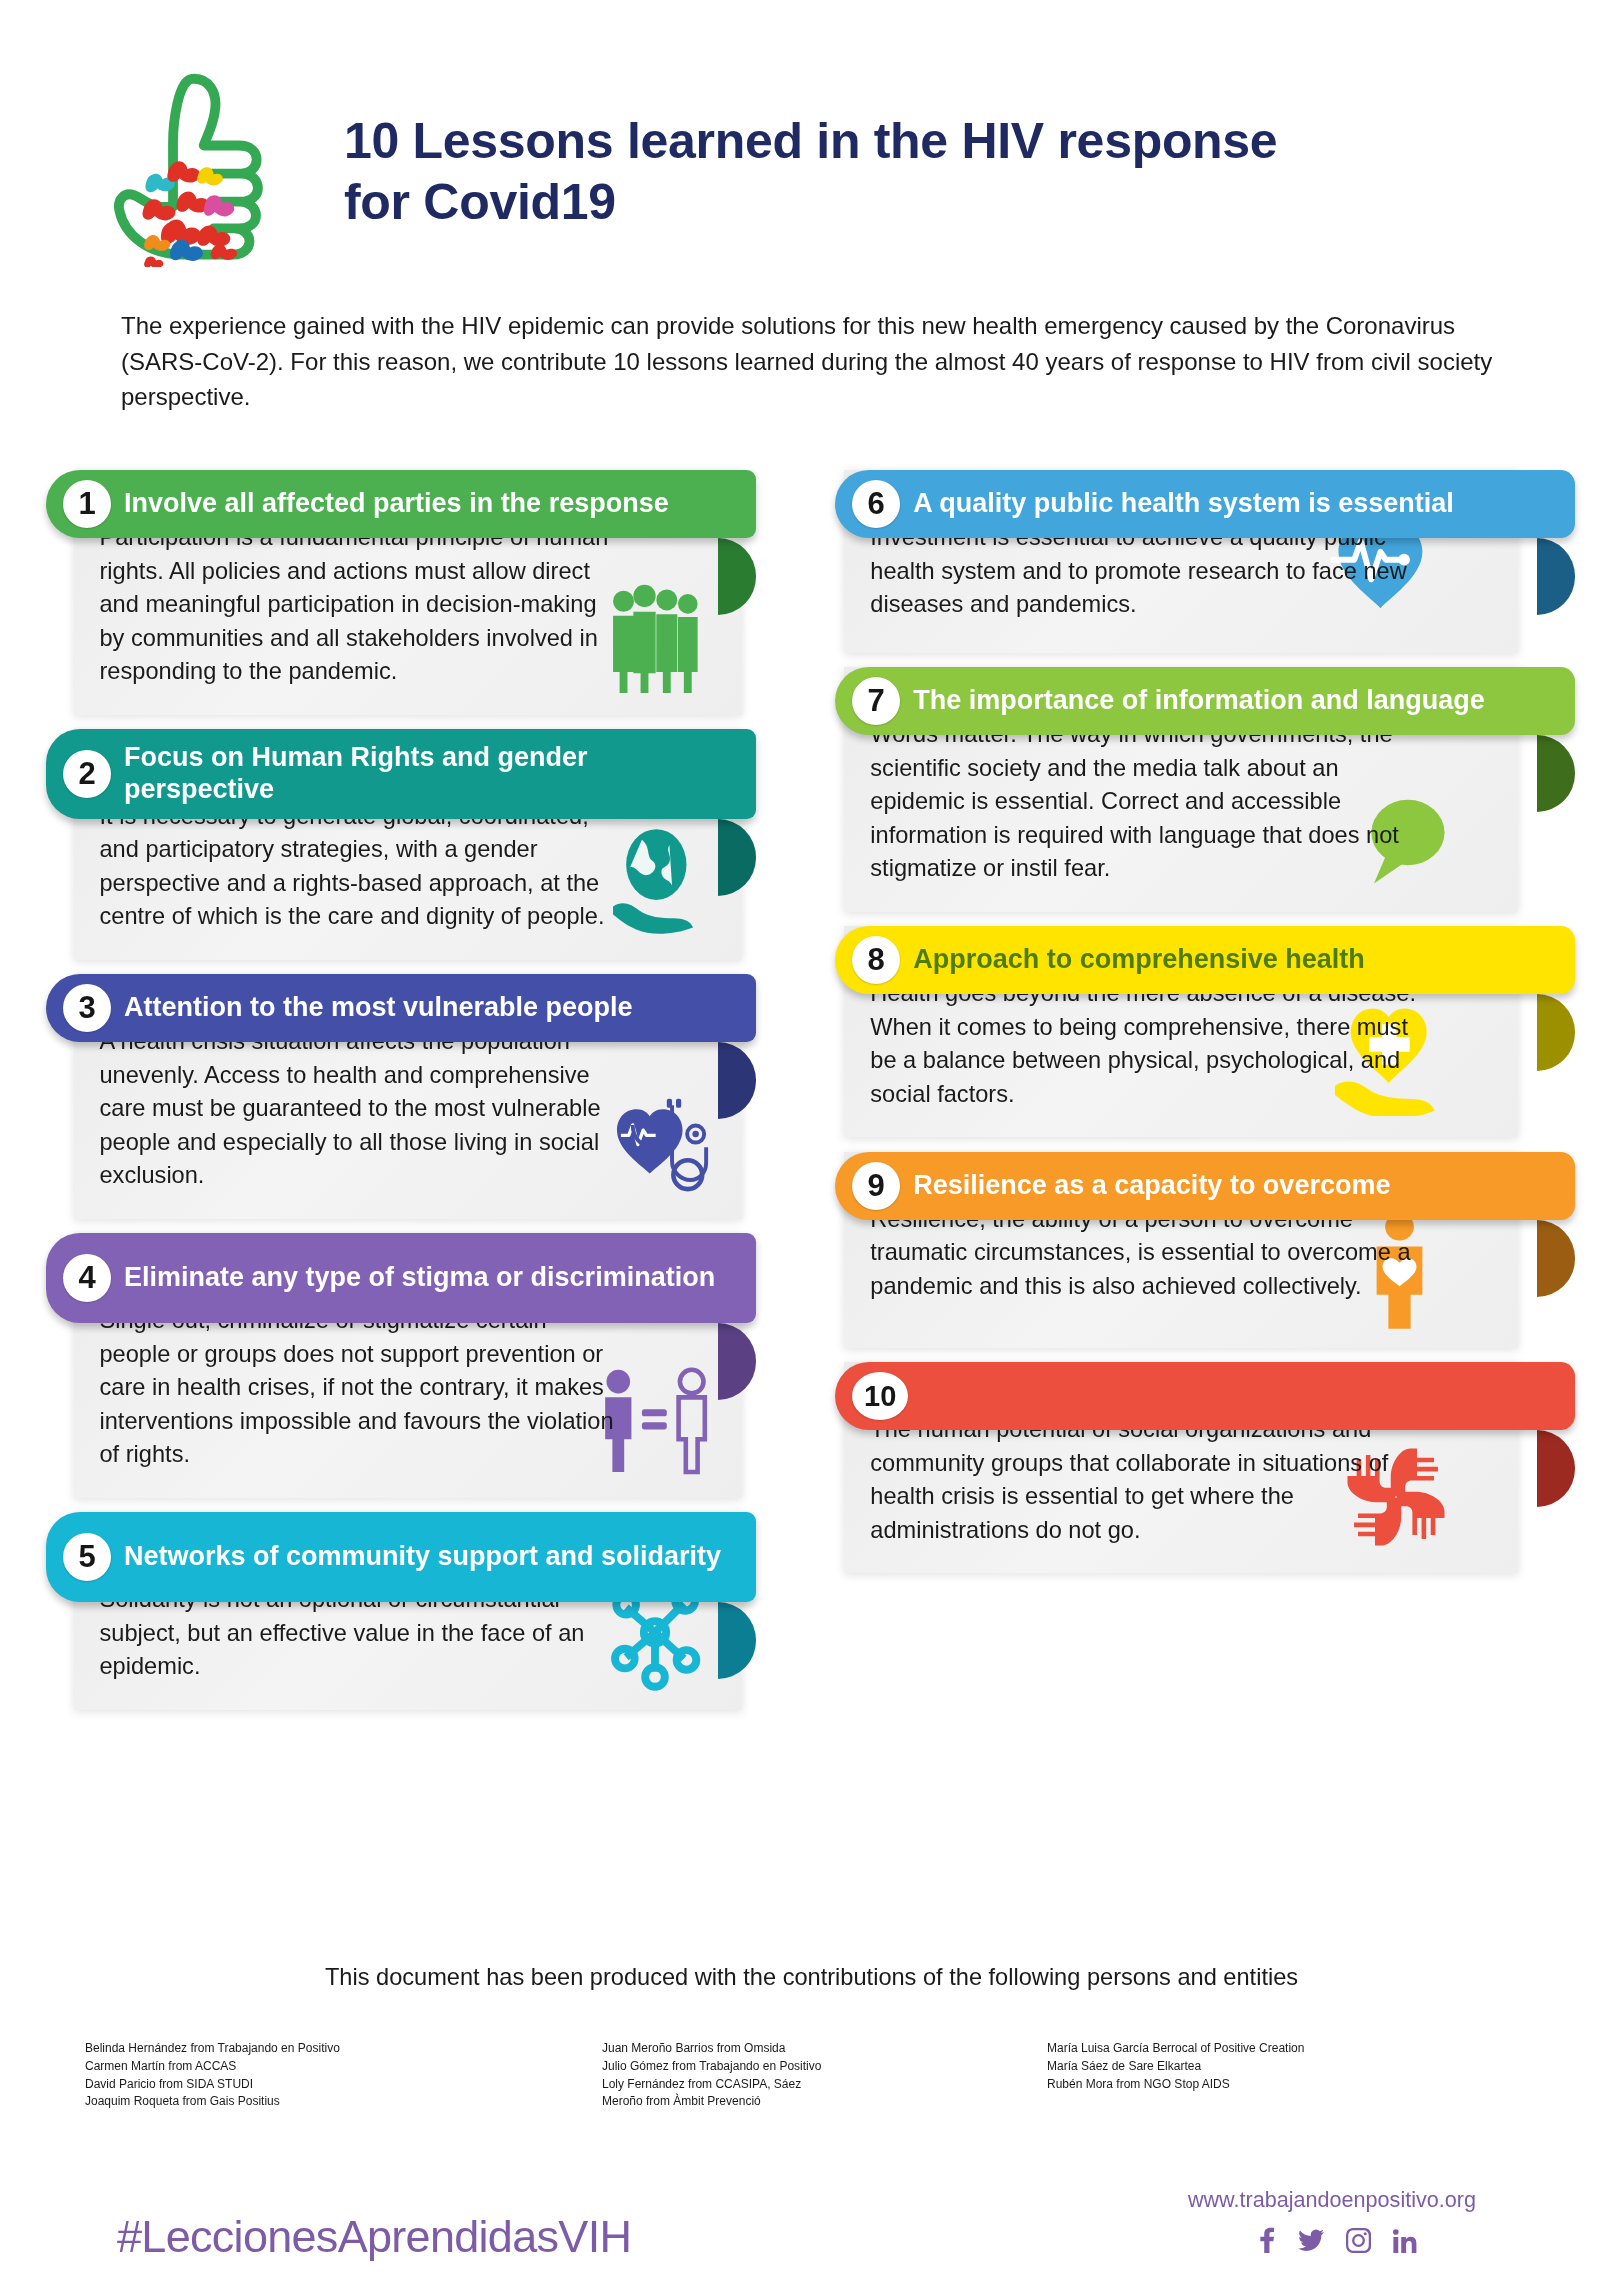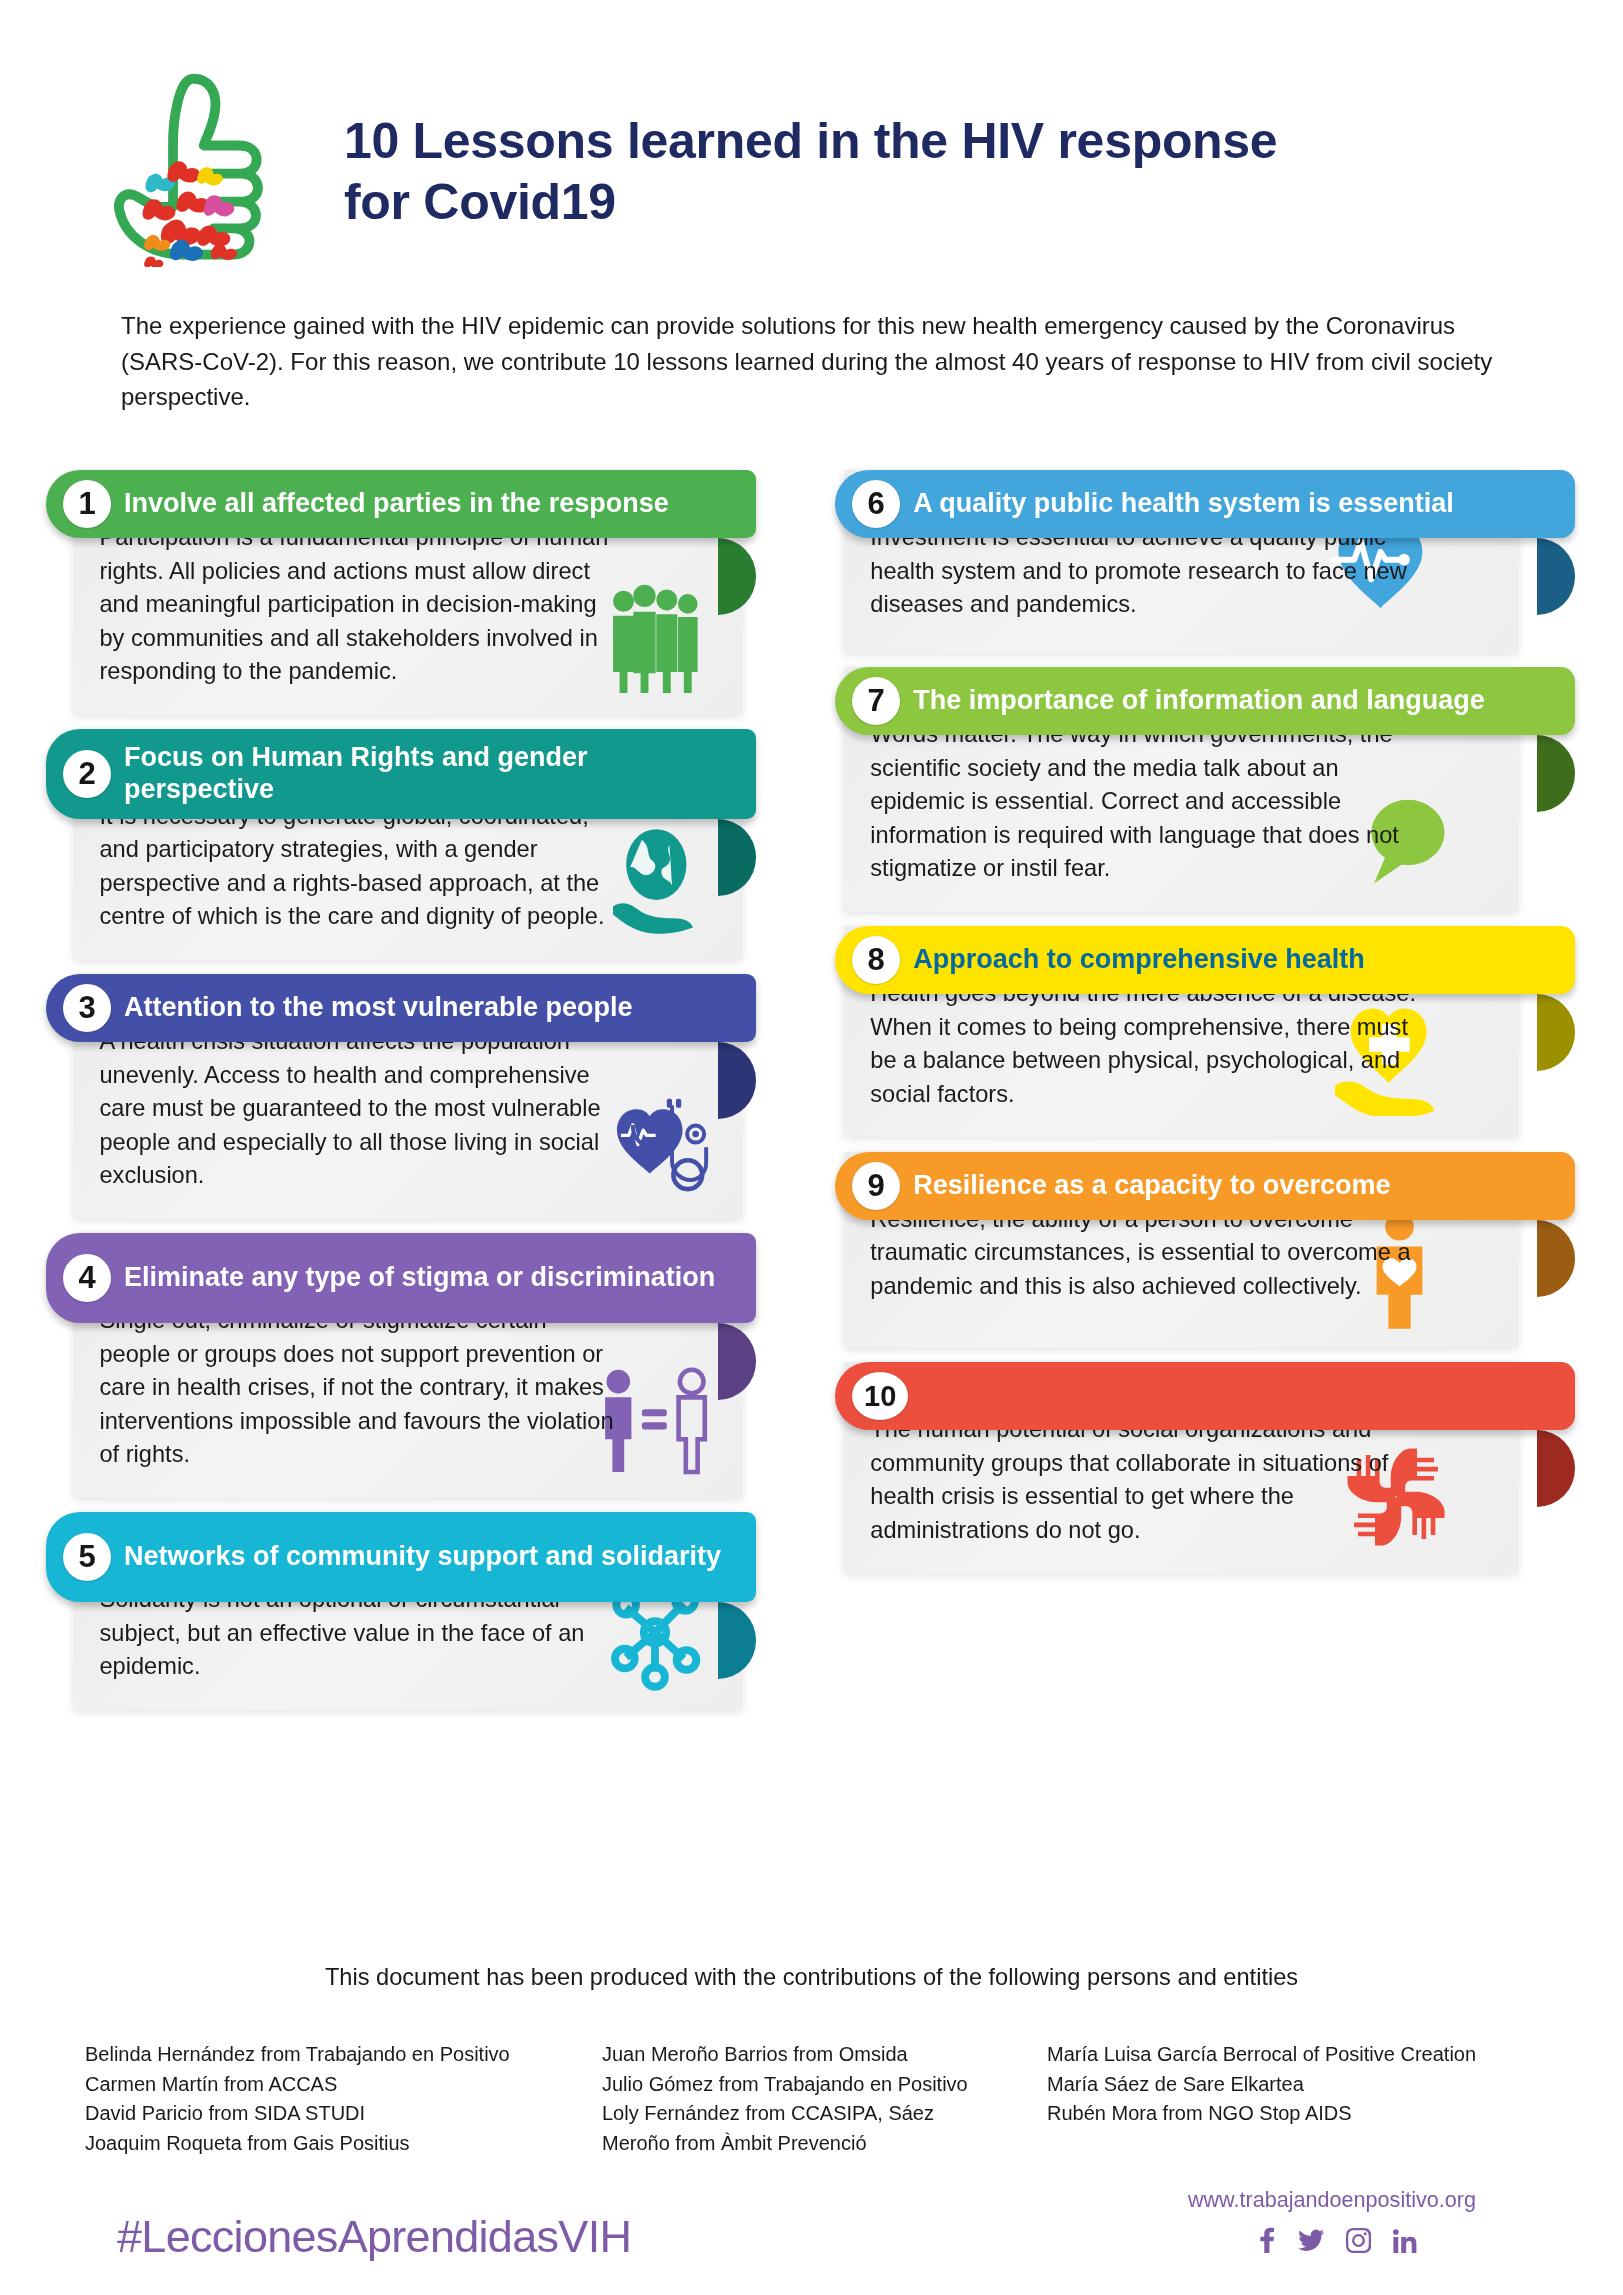--- a/index.html
+++ b/index.html
@@ -116,21 +116,21 @@
   }
   .num-badge.wide { width: 56px; font-size: 29px; }
 
   .card-title {
     font-size: 27px;
     font-weight: bold;
     line-height: 1.18;
     color: #ffffff;
     padding-right: 17px;
   }
-  .card-title.dark { color: #0369a1; }
+  .card-title.dark { color: #4d7c0f; }
 
   
   .fold {
     position: absolute;
     width: 38px;
     height: 77px;
     z-index: 2;
   }
   .card.left .fold {
     left: 672px;
@@ -173,21 +173,21 @@
     font-size: 23.6px;
     color: #1a1a1a;
     margin-bottom: 49px;
   }
 
   .contrib {
     position: relative;
     display: flex;
     padding-left: 85px;
   }
-  .contrib-col { font-size: 20px; line-height: 1.48; color: #1a1a1a; }
+  .contrib-col { font-size: 12px; line-height: 1.48; color: #1a1a1a; }
   .contrib-col.c1 { width: 517px; }
   .contrib-col.c2 { width: 445px; }
   .contrib-col.c3 { width: 537px; }
 
   .bottom-bar {
     position: absolute;
     left: 0; top: 2180px;
     width: 1623px;
     height: 118px;
   }

